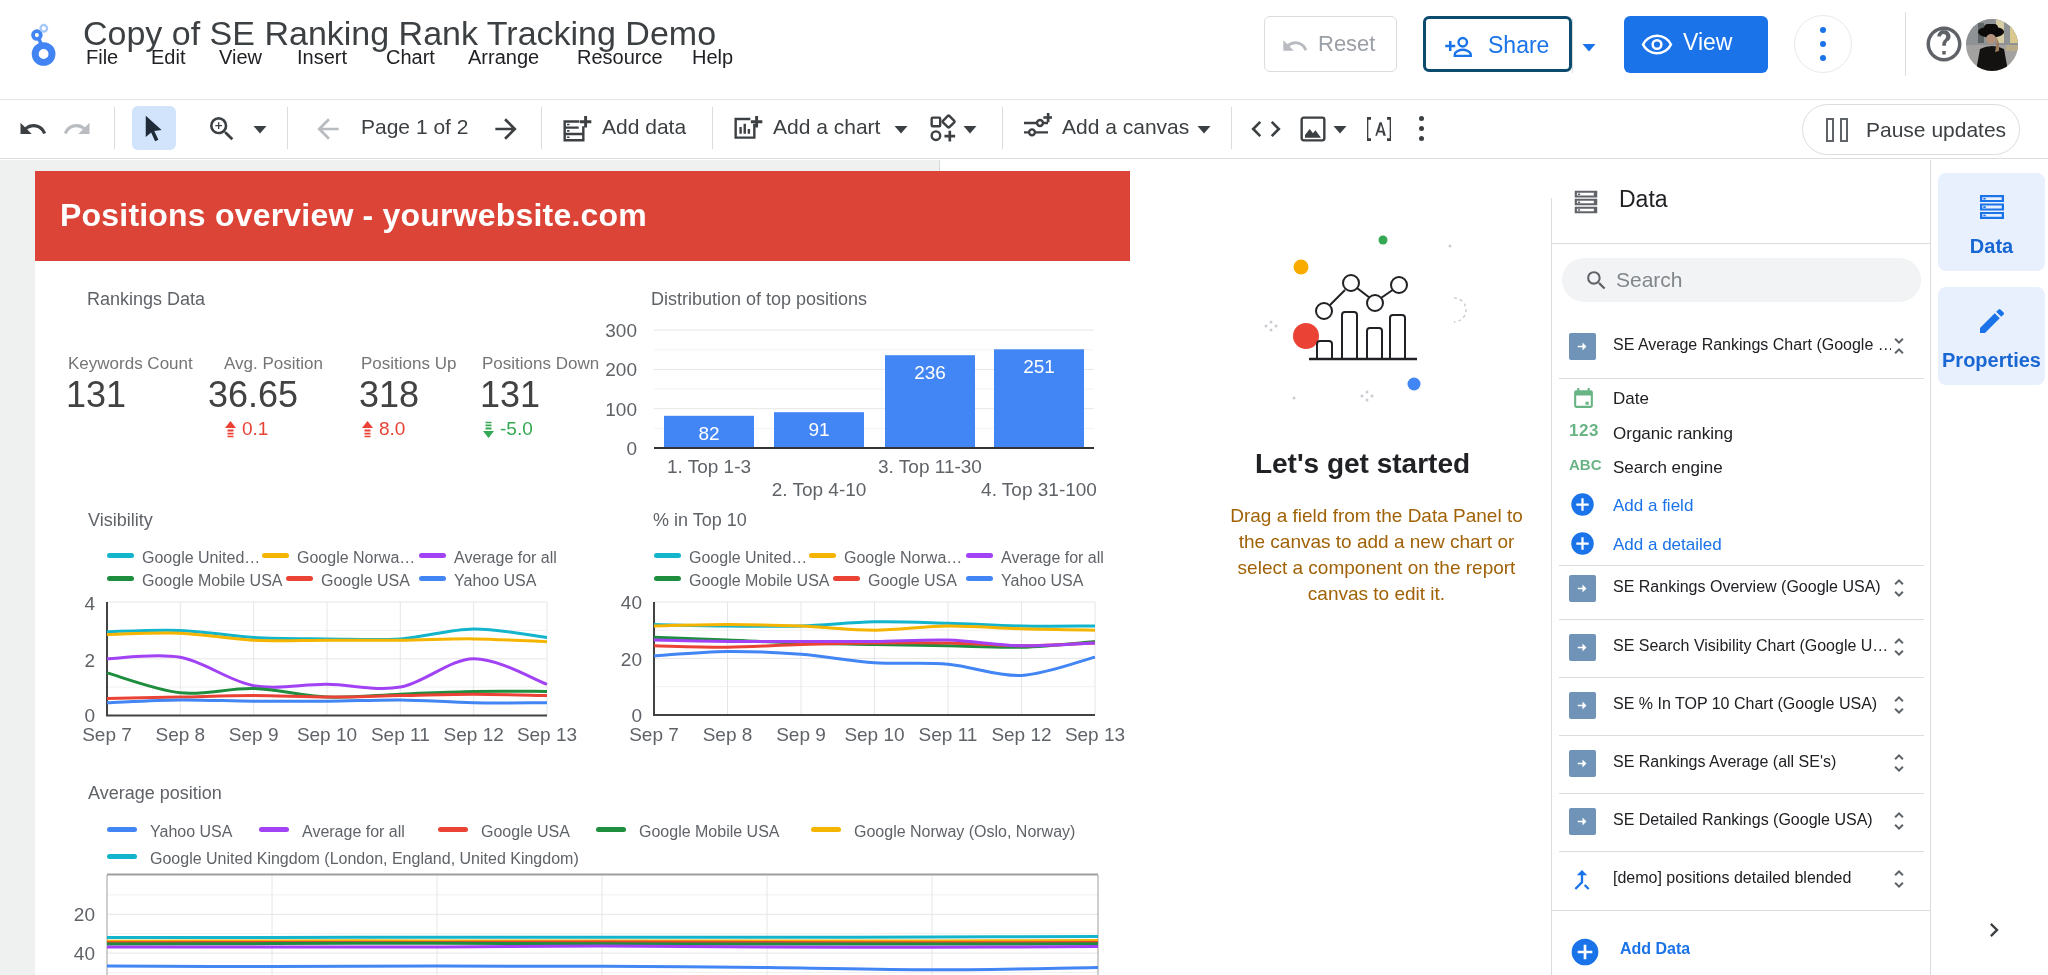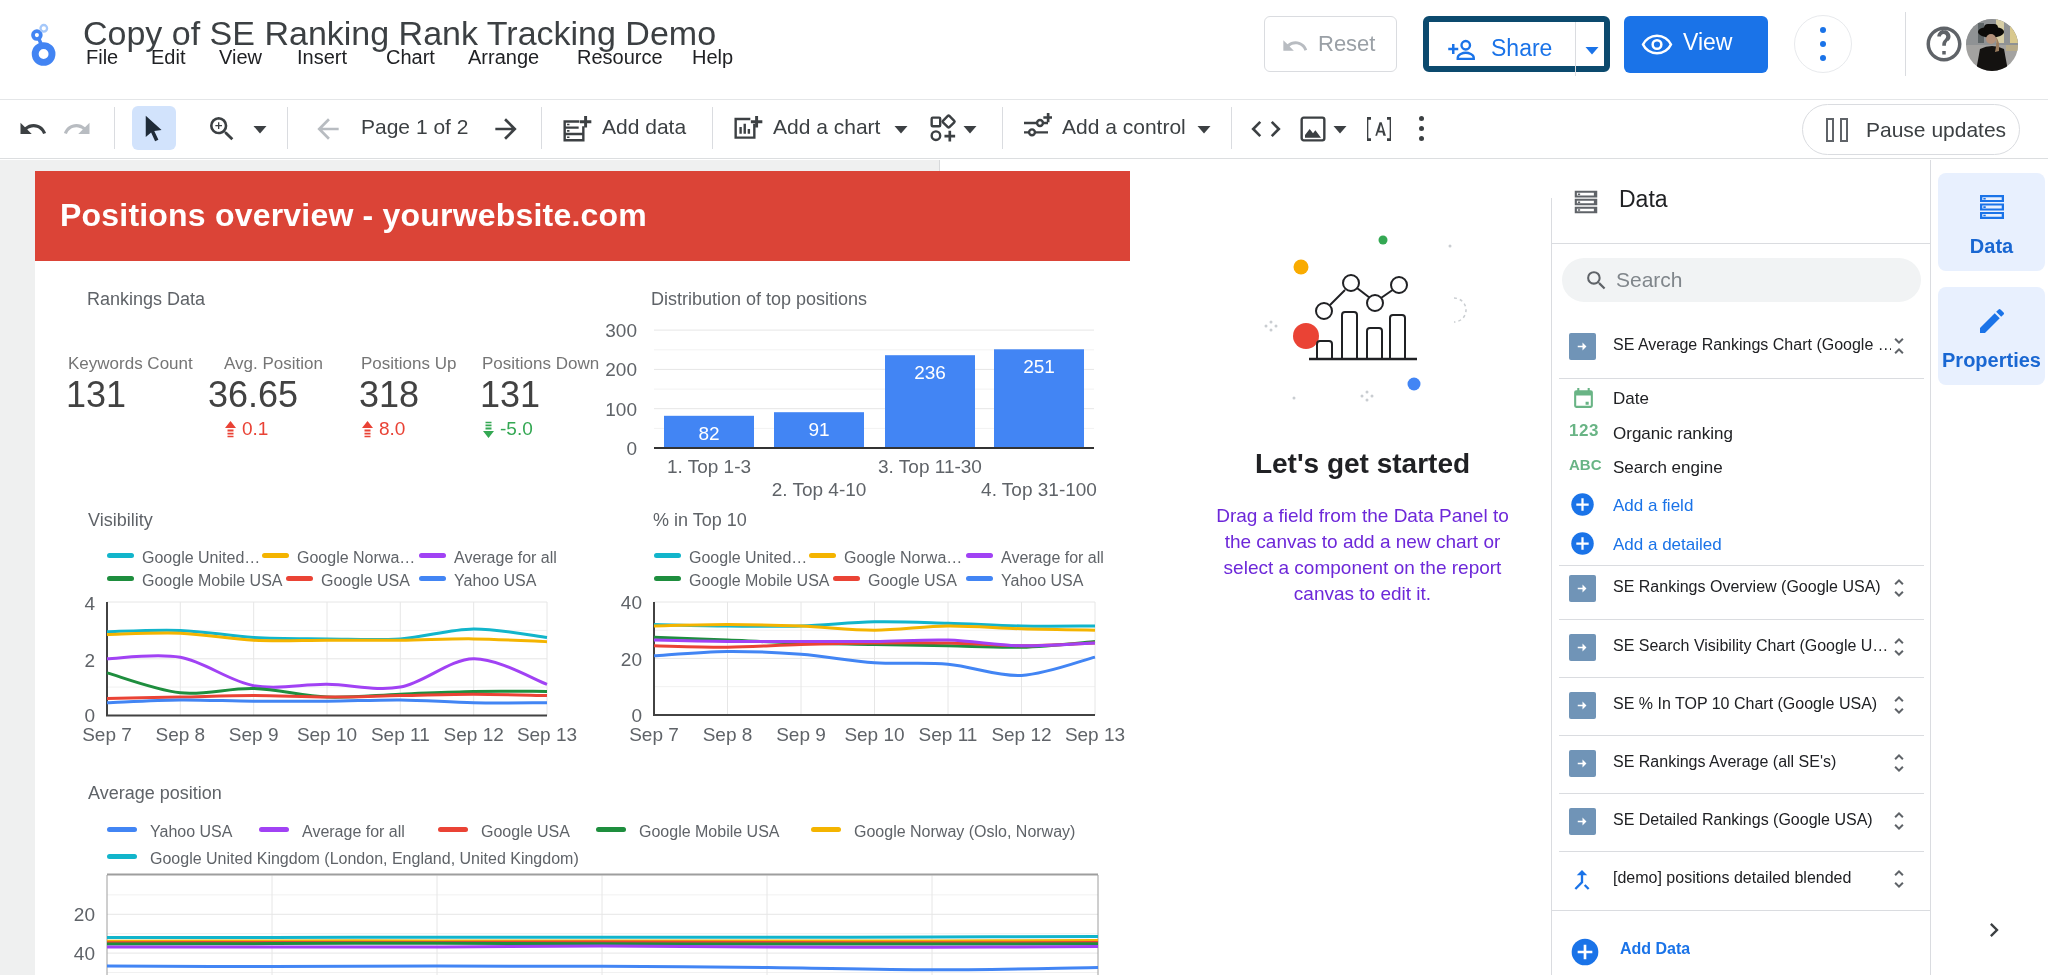--- a/index.html
+++ b/index.html
@@ -21,21 +21,21 @@
 #redbar h1 { position:absolute; left:25px; top:26px; font-size:32px; color:#fff; font-weight:bold; letter-spacing:0.2px; }
 #datectl { position:absolute; left:651px; top:13px; width:432px; height:65px; background:#dc4538; box-shadow:0 2px 4px rgba(60,0,0,0.28), 0 1px 2px rgba(60,0,0,0.22); }
 #datectl span { position:absolute; left:33px; top:18px; font-size:24px; color:#fff; }
 .cardlabel { position:absolute; font-size:17px; color:#757575; white-space:nowrap; }
 .cardval { position:absolute; font-size:36px; color:#424242; }
 .carddelta { position:absolute; font-size:19px; }
 .chtitle { position:absolute; font-size:18px; color:#5f6368; white-space:nowrap;margin-left:23px; }
 
 #getstarted { position:absolute; left:1174px; top:160px; width:378px; height:815px; background:#fff; border-right:1px solid #dadce0;margin-top:38px; }
 #gs-head { position:absolute; left:0; top:250px; width:377px; text-align:center; font-size:28px; font-weight:bold; color:#202124; }
-#gs-text { position:absolute; left:18px; top:305px; width:341px; text-align:center; font-size:19px; line-height:26px; color:#6d28d9; }
+#gs-text { position:absolute; left:32px; top:305px; width:341px; text-align:center; font-size:19px; line-height:26px; color:#a16207; }
 
 #datapanel { position:absolute; left:1552px; top:160px; width:379px; height:815px; background:#fff; border-right:1px solid #dadce0; }
 #dp-header { position:absolute; left:0; top:0; width:379px; height:84px; border-bottom:1px solid #dadce0; }
 #dp-header .t { position:absolute; left:67px; top:26px; font-size:23px; color:#202124; }
 #dp-search { position:absolute; left:10px; top:98px; width:359px; height:44px; background:#f1f3f4; border-radius:22px; }
 #dp-search span { position:absolute; left:54px; top:10px; font-size:21px; color:#80868b; }
 .dsrow { position:absolute; left:0; width:379px; height:58px; }
 .dsicon { position:absolute; left:17px; top:15px; width:27px; height:27px; background:#7094b7; border-radius:2px; }
 .dsicon svg { position:absolute; left:4px; top:4px; }
 .dsrow .lbl { position:absolute; left:61px; top:18px; font-size:16px; color:#202124; white-space:nowrap; max-width:278px; overflow:hidden; }
@@ -69,21 +69,21 @@
   <div class="menu" style="left:577px">Resource</div>
   <div class="menu" style="left:692px">Help</div>
 
   <div class="abs" style="left:1264px;top:16px;width:133px;height:56px;border:1px solid #dadce0;border-radius:6px;">
     <svg class="abs" style="left:16px;top:15px" width="28" height="28" viewBox="0 0 24 24">
         <path fill="#b8bcc1" d="M12.5 8c-2.65 0-5.05.99-6.9 2.6L2 7v9h9l-3.62-3.62c1.39-1.16 3.16-1.88 5.12-1.88 3.54 0 6.55 2.31 7.6 5.5l2.37-.78C21.08 11.03 17.15 8 12.5 8z"></path>
       </svg>
     <span class="abs" style="left:53px;top:14px;font-size:22px;color:#9aa0a6">Reset</span>
   </div>
 
-  <div class="abs" style="left:1423px;top:16px;width:187px;height:56px;border:6px solid #0c4a6e;border-radius:6px;">
+  <div class="abs" style="left:1423px;top:16px;width:149px;height:56px;border:3px solid #0c4a6e;border-radius:6px;">
     <svg class="abs" style="left:18px;top:13px" width="30" height="30" viewBox="0 0 24 24">
         <g fill="none" stroke="#1a73e8" stroke-width="1.9">
           <circle cx="15" cy="8.2" r="3.4"></circle>
           <path d="M8.6 19.1v-0.9c0-2.6 4.2-4 6.4-4s6.4 1.4 6.4 4v0.9z"></path>
         </g>
         <path fill="#1a73e8" d="M6 10.2V7.2H4v3H1v2h3v3h2v-3h3v-2H6z"></path>
       </svg>
     <span class="abs" style="left:62px;top:13px;font-size:23px;color:#1a73e8">Share</span>
     <div class="abs" style="left:146px;top:0;width:1px;height:54px;background:#dadce0"></div>
     <svg class="abs" style="left:155px;top:24px" width="16" height="10" viewBox="0 0 16 10">
@@ -204,21 +204,21 @@
   <div class="tdiv" style="left:1002px"></div>
 
   <svg class="abs" style="left:1020px;top:13px" width="32" height="32" viewBox="0 0 24 24">
       <g stroke="#3c4043" stroke-width="1.8" fill="none">
         <path d="M3 7.5h10M17 7.5h4M3 14.5h4M11 14.5h10"></path>
       </g>
       <circle cx="15" cy="7.5" r="2.2" fill="none" stroke="#3c4043" stroke-width="1.8"></circle>
       <circle cx="9" cy="14.5" r="2.2" fill="none" stroke="#3c4043" stroke-width="1.8"></circle>
       <path fill="#3c4043" d="M18.6 16.4h2v2.6h2.6v2h-2.6v2.6h-2v-2.6H16v-2h2.6z" transform="translate(1.5 -16.6)"></path>
     </svg>
-  <div class="tbtxt" style="left:1062px">Add a control</div>
+  <div class="tbtxt" style="left:1062px">Add a canvas</div>
   <svg class="abs" style="left:1196px;top:25px" width="16" height="10" viewBox="0 0 16 10">
       <path d="M1.5 1 L8 8.5 L14.5 1 Z" fill="#3c4043"></path>
     </svg>
   <div class="tdiv" style="left:1231px"></div>
 
   <svg class="abs" style="left:1248px;top:13px" width="36" height="32" viewBox="0 0 26 24">
       <path fill="#3c4043" d="M9.4 16.6 4.8 12l4.6-4.6L8 6l-6 6 6 6zm7.2 0 4.6-4.6-4.6-4.6L18 6l6 6-6 6z"></path>
     </svg>
 
   <svg class="abs" style="left:1297px;top:13px" width="32" height="32" viewBox="0 0 24 24">

